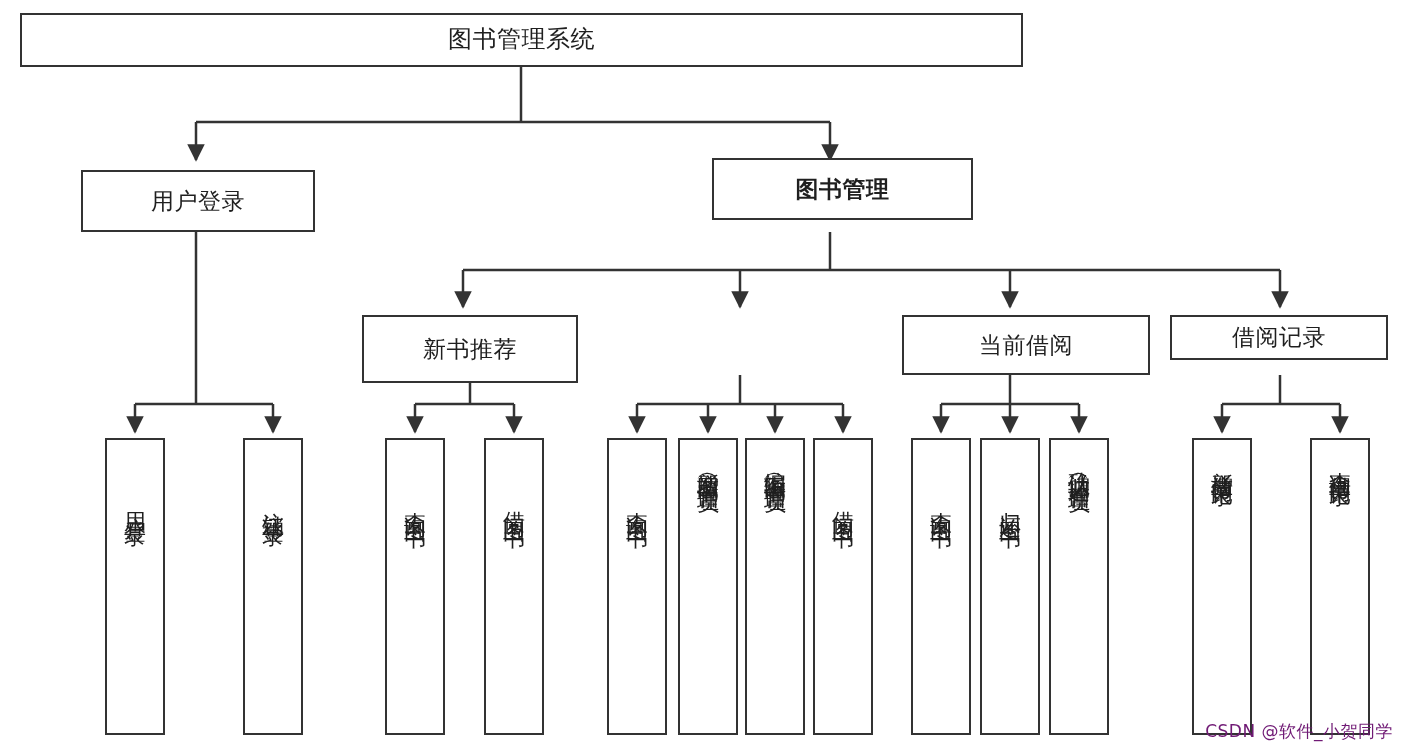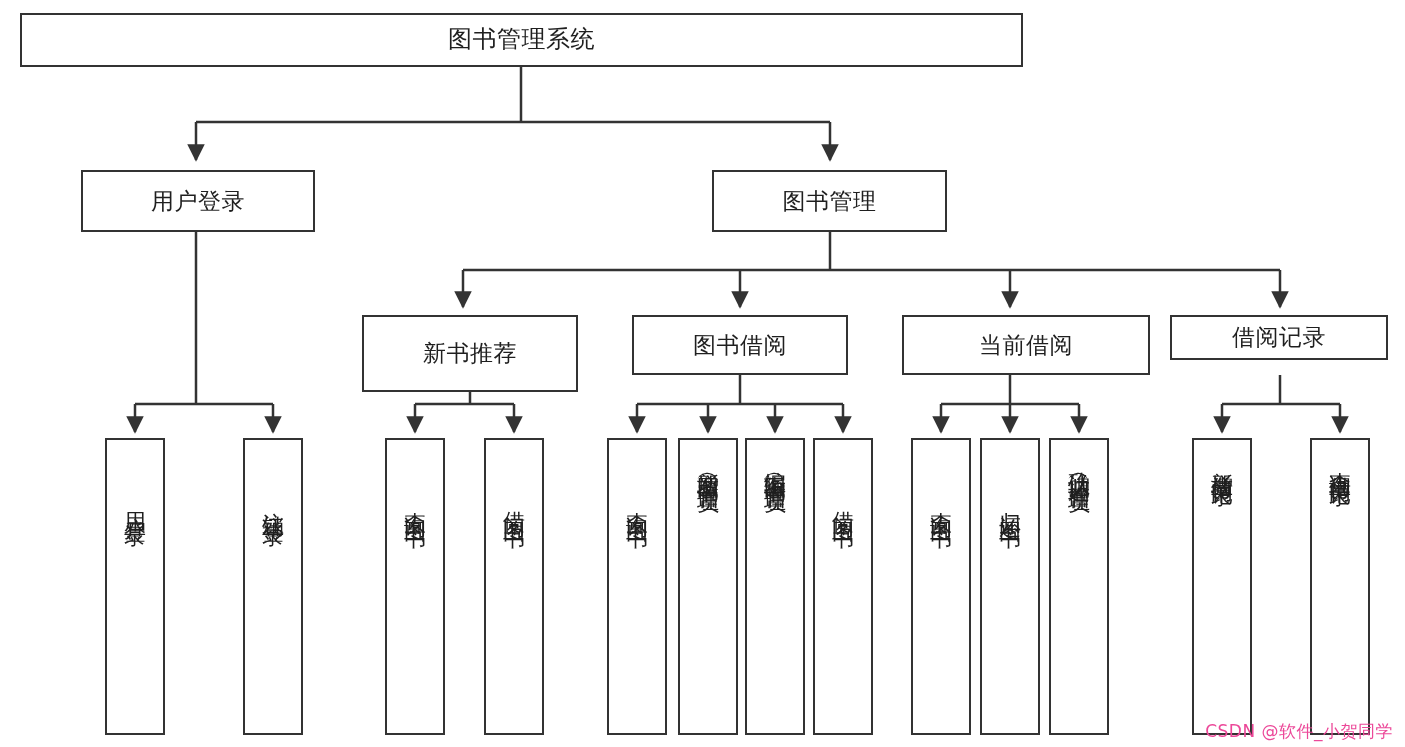--- a/index.html
+++ b/index.html
@@ -60,21 +60,21 @@
   }
   .node.vert.tall .vtext {
     margin-top: 8px;
     letter-spacing: 3px;
   }
   .watermark {
     position: absolute;
     right: 12px;
     bottom: 4px;
     font-size: 17px;
-    color: #ec4899;
+    color: #701a75;
     white-space: nowrap;
     letter-spacing: 0.5px;
   }
 </style>
 </head>
 <body>
 
 <div id="canvas">
 
   <svg id="edges" viewBox="0 0 1405 747" xmlns="http://www.w3.org/2000/svg">
@@ -127,29 +127,26 @@
     </g>
   </svg>
 
   <div class="node horiz root" style="left:20px; top:13px; width:1003px; height:54px;">
     <span>图书管理系统</span>
   </div>
 
   <div class="node horiz" style="left:81px; top:170px; width:234px; height:62px;">
     <span>用户登录</span>
   </div>
-  <div class="node horiz" style="left:712px; top:170px; width:235px; height:62px;">
+  <div class="node horiz" style="left:712px; top:158px; width:261px; height:62px;font-weight:bold;">
     <span>图书管理</span>
   </div>
 
-  <div class="node horiz" style="left:362px; top:315px; width:216px; height:77px;">
+  <div class="node horiz" style="left:362px; top:315px; width:216px; height:68px;">
     <span>新书推荐</span>
-  </div>
-  <div class="node horiz" style="left:632px; top:315px; width:216px; height:60px;">
-    <span>图书借阅</span>
   </div>
   <div class="node horiz" style="left:902px; top:315px; width:248px; height:60px;">
     <span>当前借阅</span>
   </div>
   <div class="node horiz" style="left:1170px; top:315px; width:218px; height:45px;">
     <span>借阅记录</span>
   </div>
 
   <div class="node vert" style="left:105px; top:438px; width:60px; height:297px;">
     <span class="vtext">用户登录</span>

